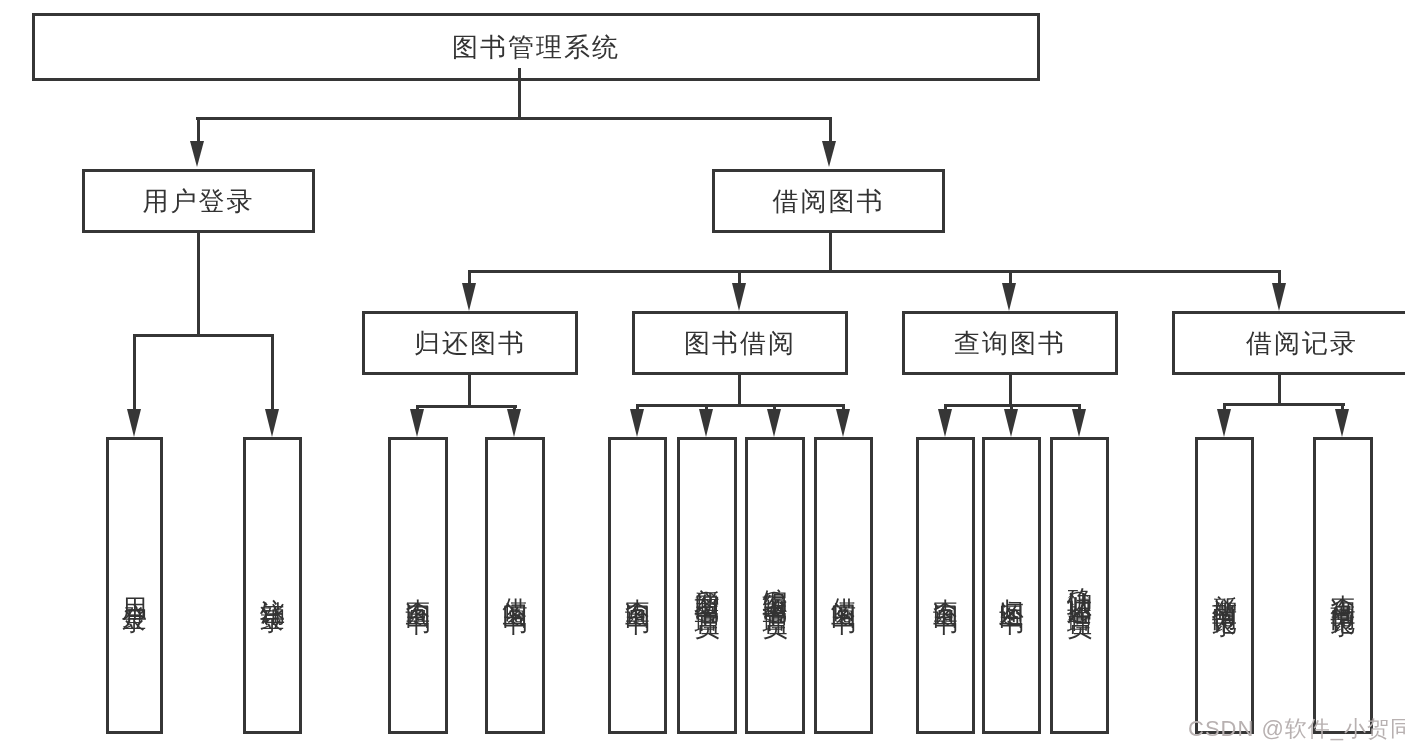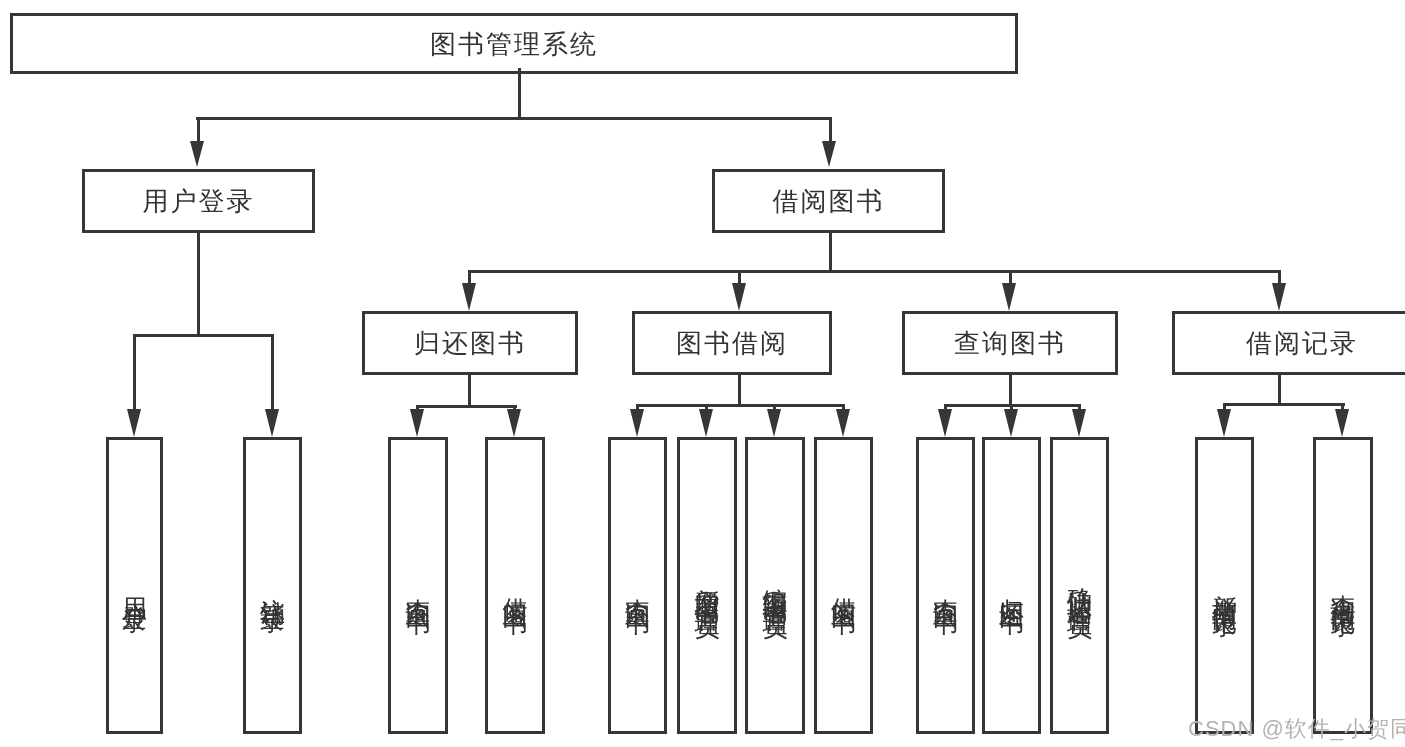--- a/index.html
+++ b/index.html
@@ -29,21 +29,21 @@
   .watermark{
     position:absolute;left:1188px;top:714px;
     font-size:22px;color:#b8b1b1;letter-spacing:1px;white-space:nowrap;z-index:5;
   }
 </style>
 </head>
 <body>
 
 <div id="canvas">
 
-  <div class="box h-box" style="left:10px;top:13px;width:1008px;height:61px">
+  <div class="box h-box" style="left:32px;top:13px;width:1008px;height:68px">
     <span>图书管理系统</span>
   </div>
 
   <div class="vl" style="left:518px;top:68px;height:51px"></div>
   <div class="hl" style="left:196px;top:117px;width:636px"></div>
   <div class="vl" style="left:197px;top:117px;height:26px"></div>
   <div class="arrow sm" style="left:190px;top:141px"></div>
   <div class="vl" style="left:829px;top:117px;height:26px"></div>
   <div class="arrow sm" style="left:822px;top:141px"></div>
 
@@ -68,21 +68,21 @@
   <div class="vl" style="left:1009px;top:270px;height:15px"></div>
   <div class="vl" style="left:1278px;top:270px;height:15px"></div>
   <div class="arrow" style="left:462px;top:283px"></div>
   <div class="arrow" style="left:732px;top:283px"></div>
   <div class="arrow" style="left:1002px;top:283px"></div>
   <div class="arrow" style="left:1272px;top:283px"></div>
 
   <div class="box h-box" style="left:362px;top:311px;width:216px;height:64px">
     <span>归还图书</span>
   </div>
-  <div class="box h-box" style="left:632px;top:311px;width:200px;height:64px">
+  <div class="box h-box" style="left:632px;top:311px;width:216px;height:64px">
     <span>图书借阅</span>
   </div>
   <div class="box h-box" style="left:902px;top:311px;width:216px;height:64px">
     <span>查询图书</span>
   </div>
   <div class="box h-box" style="left:1172px;top:311px;width:260px;height:64px">
     <span>借阅记录</span>
   </div>
 
   <div class="vl" style="left:468px;top:375px;height:33px"></div>

